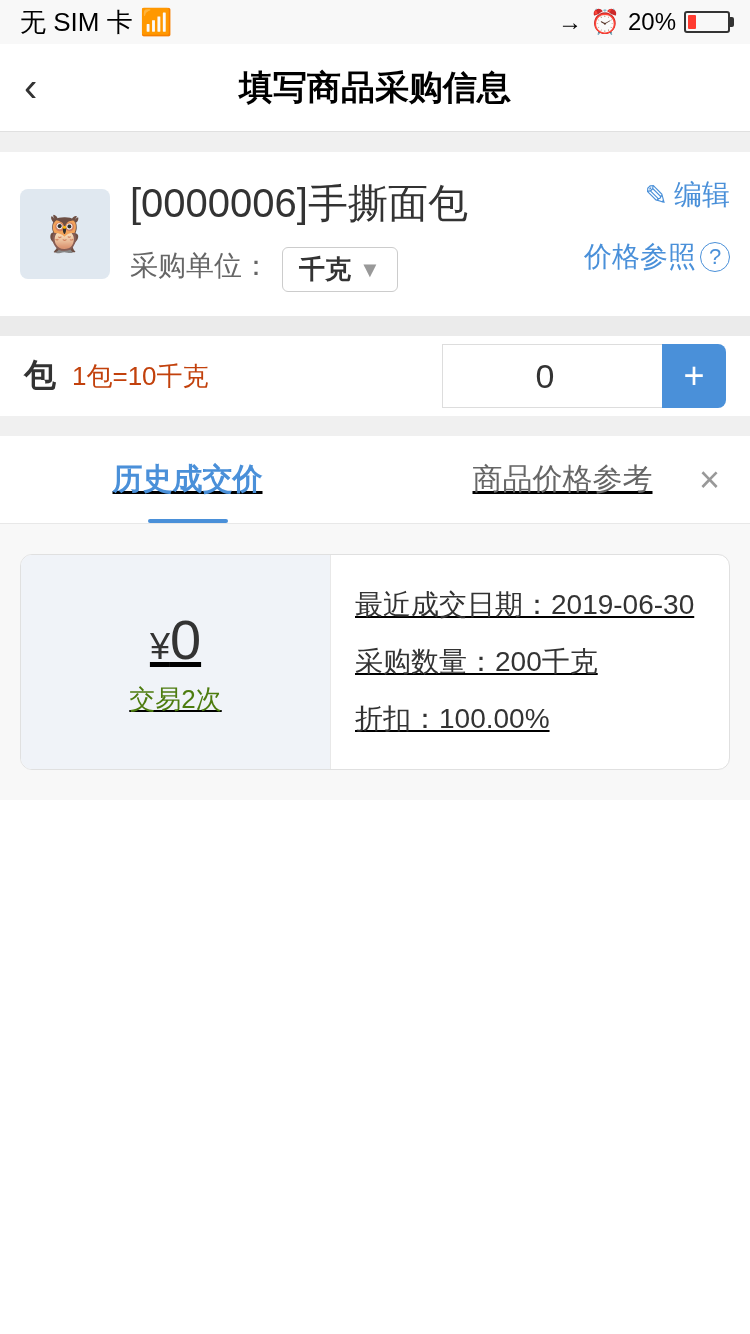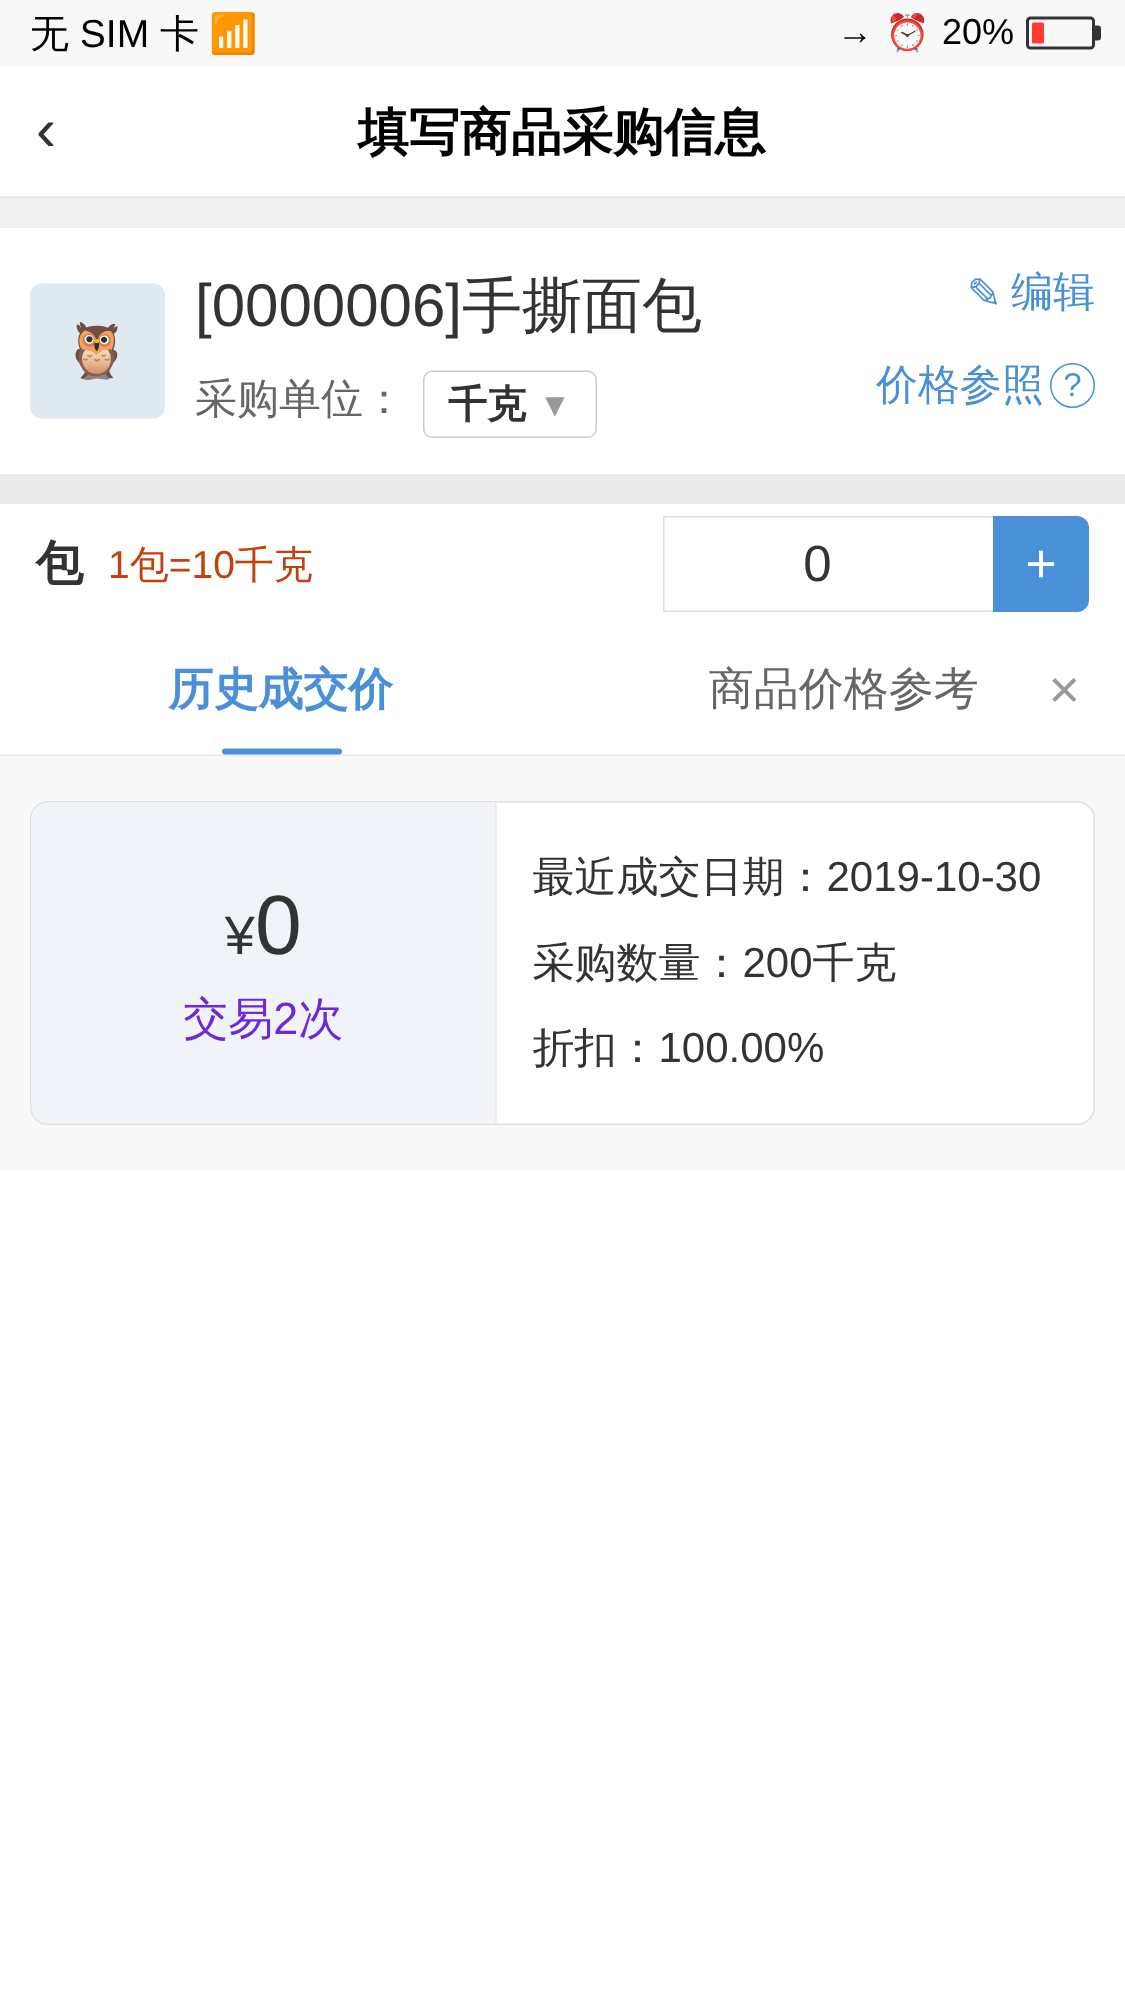--- a/index.html
+++ b/index.html
@@ -238,20 +238,22 @@
       cursor: pointer;
       font-size: 36px;
       color: #fff;
       font-weight: 300;
     }
 
     
     .tabs-section {
       width: 649px;
       background: #f8f8f8;
+      margin-top: 20px;
+      text-decoration: underline;
     }
     .tabs-bar {
       width: 750px;
       height: 88px;
       background: #ffffff;
       display: flex;
       align-items: center;
       border-bottom: 1px solid #e8e8e8;
       position: relative;
     }
@@ -319,22 +321,22 @@
     .price-amount {
       font-size: 56px;
       color: #333;
       font-weight: 400;
     }
     .price-currency {
       font-size: 36px;
       font-weight: 400;
     }
     .price-transactions {
-      font-size: 30px;
-      color: #6d28d9;
+      font-size: 26px;
+      color: #4d7c0f;
       margin-top: 10px;
     }
     .price-card-right {
       flex: 1;
       padding: 30px 24px;
       display: flex;
       flex-direction: column;
       justify-content: center;
       gap: 18px;
     }
@@ -441,21 +443,21 @@
 
       <div class="price-card-left">
         <div class="price-amount">
           <span class="price-currency">¥</span><span>0</span>
         </div>
         <div class="price-transactions">交易2次</div>
       </div>
 
       <div class="price-card-right">
         <div class="price-detail-item">
-          <span class="detail-label">最近成交日期：</span><span class="detail-value">2019-10-30</span>
+          <span class="detail-label">最近成交日期：</span><span class="detail-value">2019-06-30</span>
         </div>
         <div class="price-detail-item">
           <span class="detail-label">采购数量：</span><span class="detail-value">200千克</span>
         </div>
         <div class="price-detail-item">
           <span class="detail-label">折扣：</span><span class="detail-value">100.00%</span>
         </div>
       </div>
     </div>
   </div>

